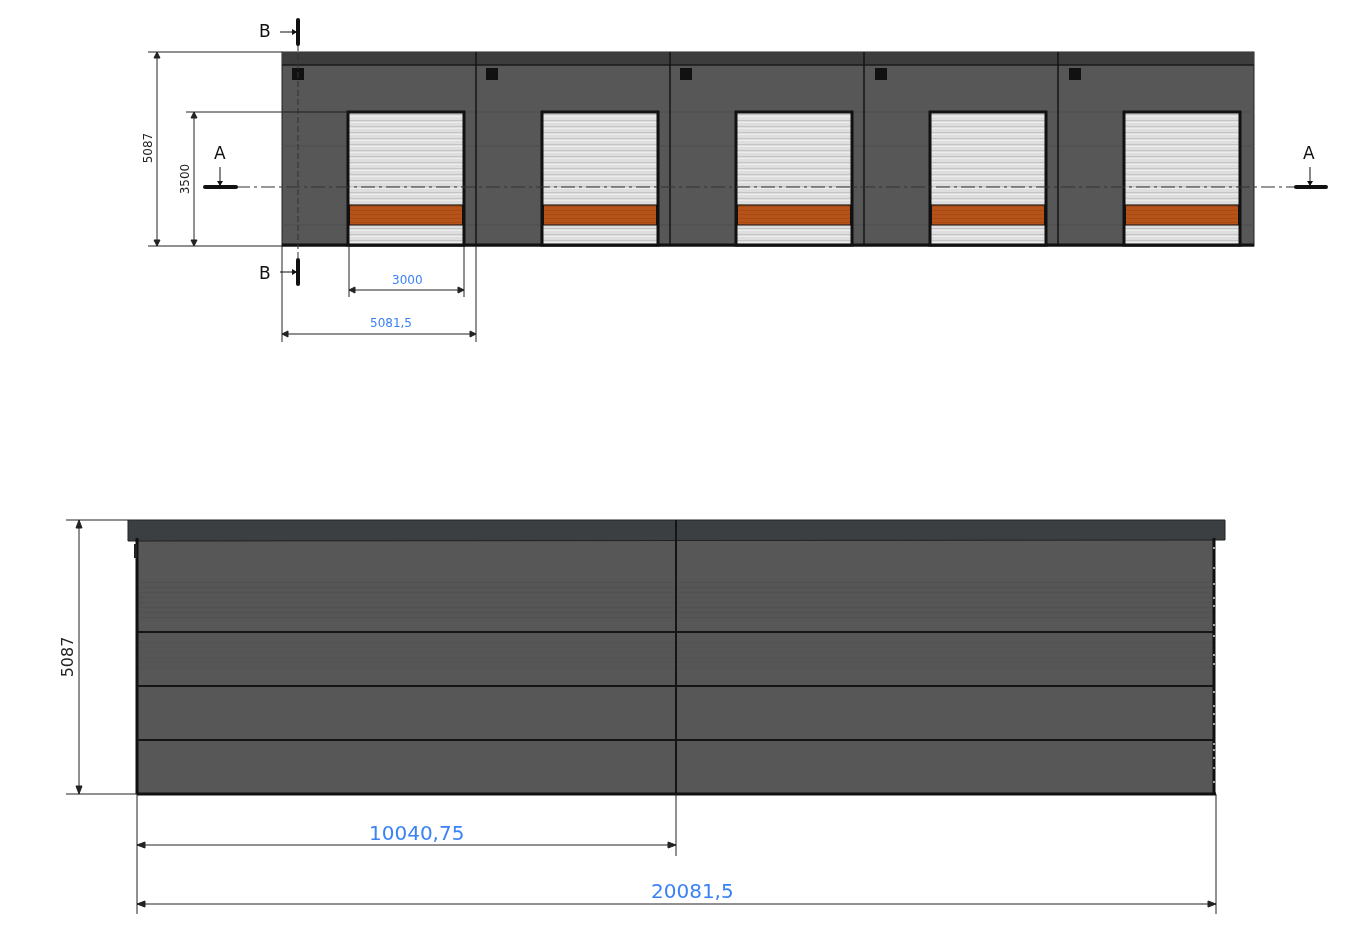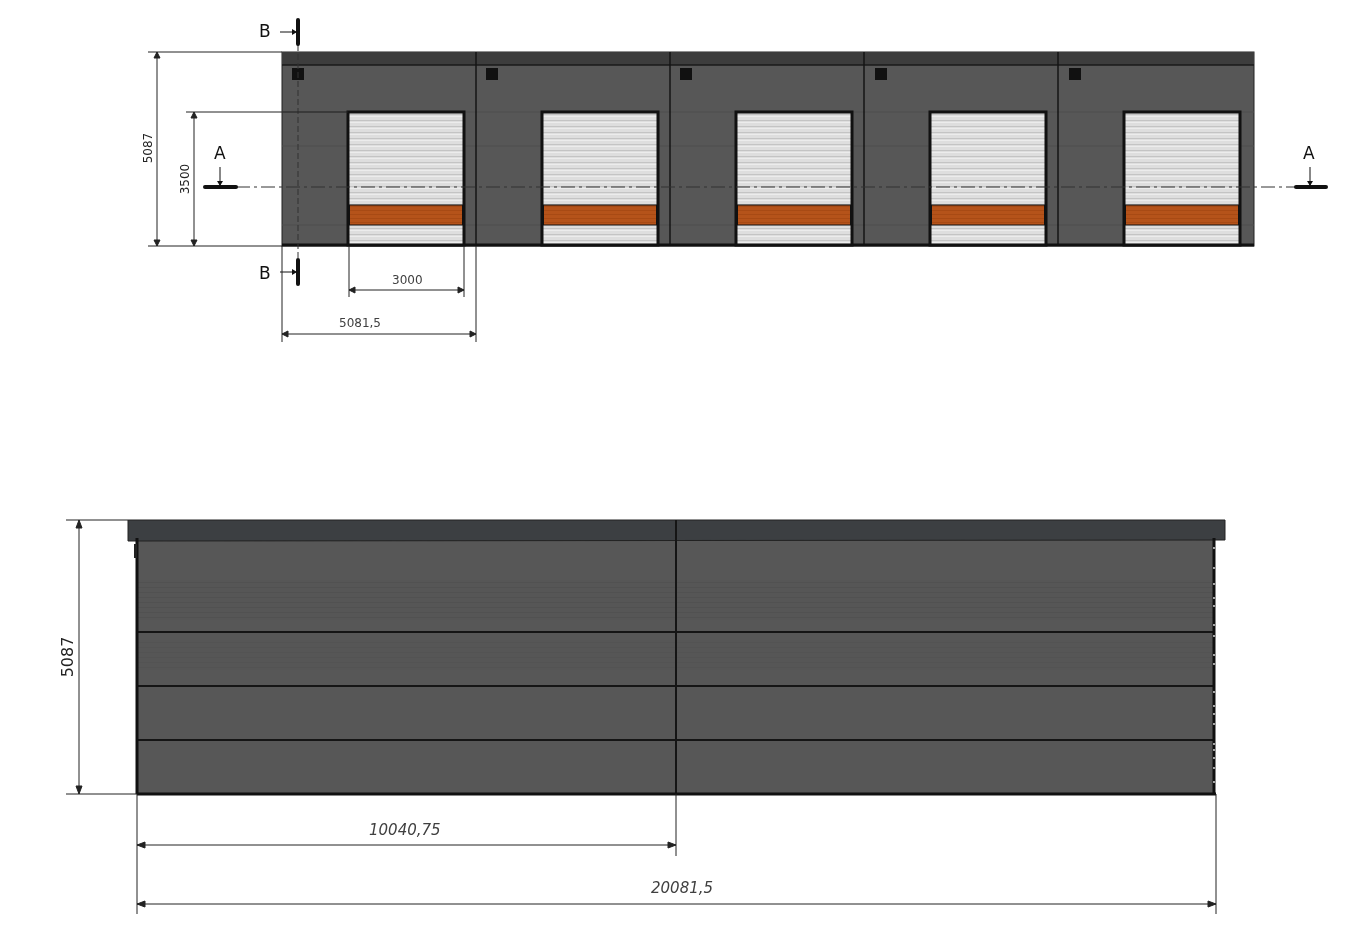--- a/index.html
+++ b/index.html
@@ -1,19 +1,19 @@
 <!DOCTYPE html>
 <html><head>
   <meta charset="utf-8">
   <style>
     html, body { margin: 0; padding: 0; background: #ffffff; }
     body { width: 1356px; height: 932px; position: relative; overflow: hidden;
            font-family: "DejaVu Sans", sans-serif; }
-    .dimtext { position: absolute; font-size: 12px; color: #404040; white-space: nowrap; }
-    .dimtext.big { font-size: 15px; font-style: italic; }
+    .dimtext { position: absolute; font-size: 12px; color: #3b82f6; white-space: nowrap; }
+    .dimtext.big { font-size: 20px; }
     .label { position: absolute; font-size: 17px; color: #111; }
     .vtext { position: absolute; transform: rotate(-90deg); transform-origin: center center; white-space: nowrap; color:#222; }
     svg { position: absolute; left: 0; top: 0; }
   </style>
 </head>
 <body>
 
 <svg width="1356" height="932" viewBox="0 0 1356 932">
   <defs>
     <pattern id="doorStripes" width="4" height="6" patternUnits="userSpaceOnUse">
@@ -201,17 +201,17 @@
 </svg>
 
 <div class="label" style="left:259px; top:21px;">B</div>
 <div class="label" style="left:259px; top:263px;">B</div>
 <div class="label" style="left:214px; top:143px;">A</div>
 <div class="label" style="left:1303px; top:143px;">A</div>
 
 <div class="vtext" style="left:128px; top:141px; width:40px; height:14px; font-size:12px; text-align:center;">5087</div>
 <div class="vtext" style="left:165px; top:172px; width:40px; height:14px; font-size:12px; text-align:center;">3500</div>
 <div class="dimtext" style="left:392px; top:273px;">3000</div>
-<div class="dimtext" style="left:339px; top:316px;">5081,5</div>
+<div class="dimtext" style="left:370px; top:316px;">5081,5</div>
 
 <div class="vtext" style="left:42px; top:648px; width:50px; height:18px; font-size:16px; text-align:center;">5087</div>
 <div class="dimtext big" style="left:369px; top:821px;">10040,75</div>
 <div class="dimtext big" style="left:643px; top:879px;margin-left:8px;">20081,5</div>
 
 </body></html>

